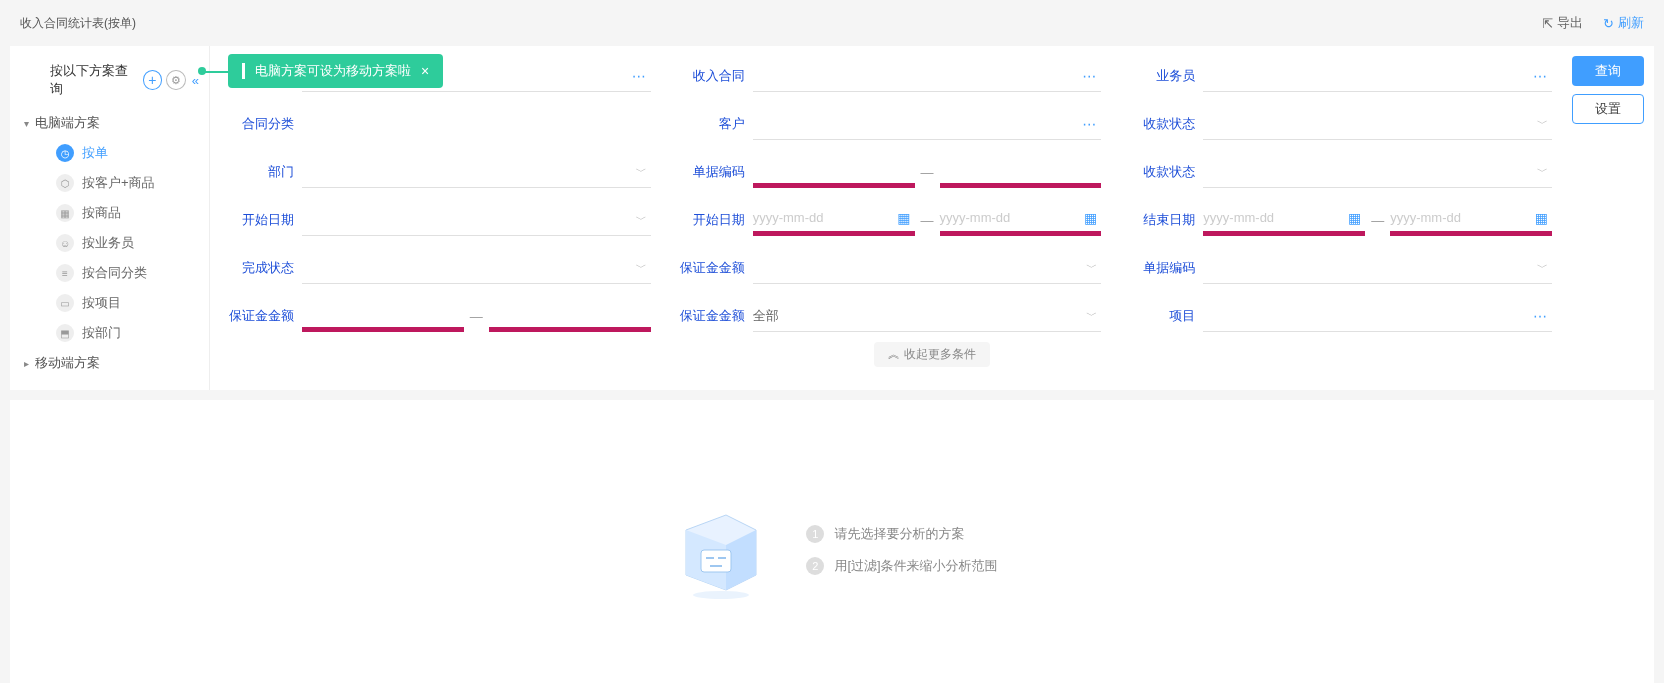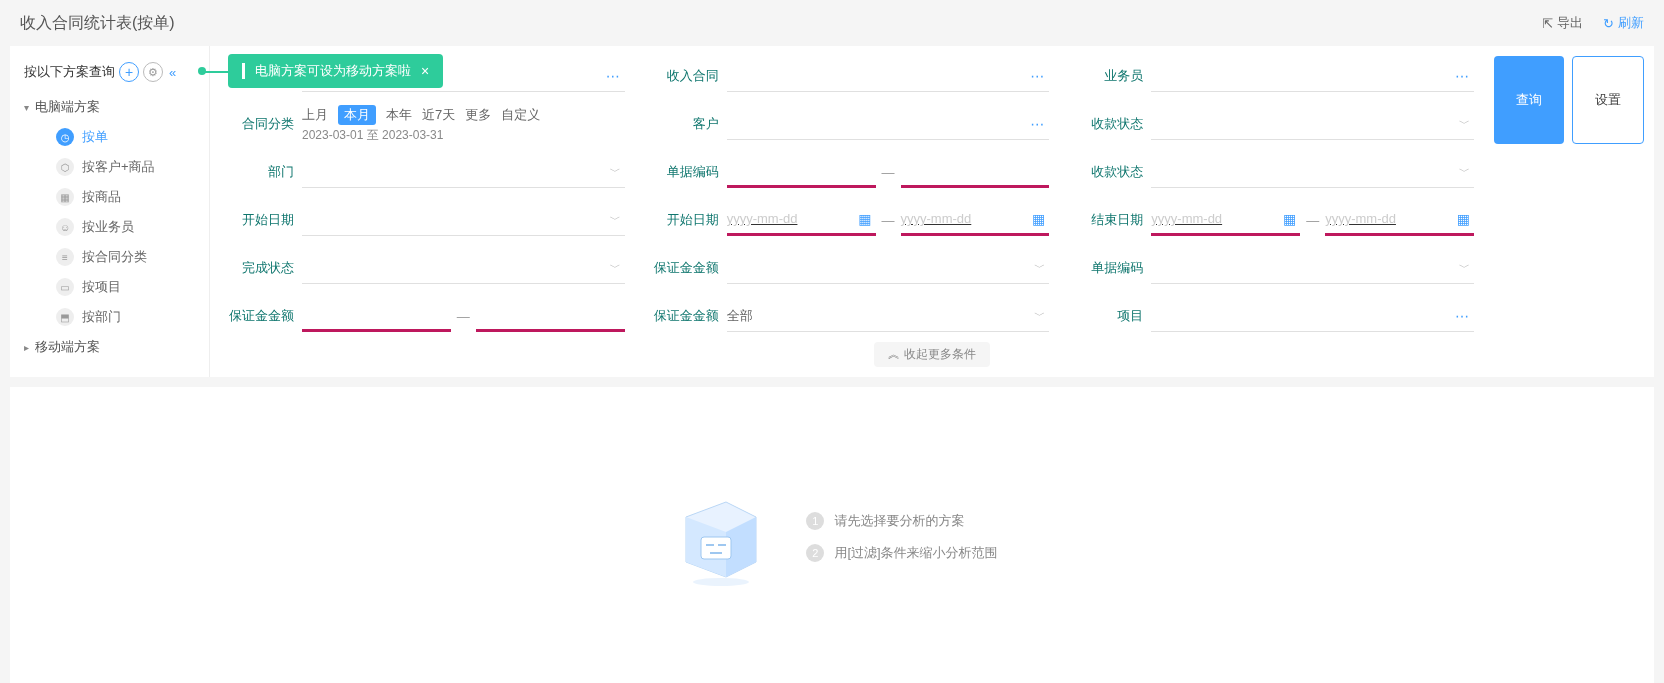--- a/index.html
+++ b/index.html
@@ -1,66 +1,66 @@
 <!DOCTYPE html>
 <html><head>
   <meta charset="utf-8">
   <style>
     * { box-sizing: border-box; margin: 0; padding: 0; }
     body { font-family: "Microsoft YaHei", "PingFang SC", sans-serif; font-size: 13px; color: #333; background: #f5f5f5; }
     
     .header { height: 46px; display: flex; align-items: center; padding: 0 20px; background: #f5f5f5; }
-    .header-title { font-size: 16px; color: #555; }
+    .header-title { font-size: 12px; color: #555; }
     .header-actions { margin-left: auto; display: flex; gap: 20px; }
     .header-action { display: flex; align-items: center; gap: 4px; color: #666; cursor: pointer; font-size: 13px; }
     .header-action.refresh { color: #409eff; }
     
     .main-panel { background: #fff; margin: 0 10px 10px 10px; display: flex; min-height: 320px; }
     
     .sidebar { width: 200px; border-right: 1px solid #eee; padding: 12px 0; position: relative; }
     .sidebar-header { display: flex; align-items: center; padding: 4px 10px 10px 14px; gap: 4px; }
-    .sidebar-title { font-size: 13px; color: #333; font-weight: 500; }
+    .sidebar-title { font-size: 13px; color: #333; font-weight: 500; margin-left: 26px; }
     .icon-circle { width: 20px; height: 20px; border: 1px solid #409eff; border-radius: 50%; display: flex; align-items: center; justify-content: center; color: #409eff; cursor: pointer; font-size: 14px; }
     .icon-gear-circle { width: 20px; height: 20px; border: 1px solid #bbb; border-radius: 50%; display: flex; align-items: center; justify-content: center; color: #999; cursor: pointer; font-size: 11px; }
     .collapse-icon { color: #409eff; cursor: pointer; font-size: 13px; margin-left: 2px;}
     
     .tree-group { padding: 6px 14px; display: flex; align-items: center; gap: 6px; color: #555; cursor: pointer; }
     .tree-caret { font-size: 10px; color: #888; }
     .tree-item { padding: 6px 14px 6px 46px; display: flex; align-items: center; gap: 8px; color: #666; cursor: pointer; }
     .tree-item.active { color: #409eff; }
     .tree-icon { width: 18px; height: 18px; border-radius: 50%; background: #eee; display: flex; align-items: center; justify-content: center; font-size: 10px; color: #999; }
     .tree-item.active .tree-icon { background: #409eff; color: #fff; }
     
     .hint-bubble { position: absolute; left: 218px; top: 8px; background: #2ecc9b; color: #fff; padding: 8px 14px; border-radius: 4px; display: flex; align-items: center; gap: 10px; font-size: 13px; white-space: nowrap; }
     .hint-bubble::before { content:""; position:absolute; left:-25px; top:50%; width:25px; height:2px; background:#2ecc9b; }
     .hint-bubble .bar { width: 3px; height: 16px; background: #fff; display: inline-block; }
     .hint-close { cursor: pointer; font-size: 14px; }
     .hint-dot { position:absolute; left:-30px; top:50%; width:8px; height:8px; border-radius:50%; background:#2ecc9b; transform:translateY(-50%);}
     
     .filters { flex: 1; padding: 10px 10px 4px 10px; position: relative; }
     .filter-grid { display: grid; grid-template-columns: 1fr 1fr 1fr auto; gap: 8px 20px; }
     .filter-cell { display: flex; align-items: center; min-height: 40px; }
-    .filter-label { width: 82px; text-align: right; color: #0f766e; font-size: 13px; padding-right: 8px; flex-shrink: 0; }
+    .filter-label { width: 82px; text-align: right; color: #1d4ed8; font-size: 13px; padding-right: 8px; flex-shrink: 0; }
     .filter-control { flex: 1; border-bottom: 1px solid #e0e0e0; height: 32px; display: flex; align-items: center; position: relative; padding-right: 22px; }
     .filter-control .chevron { position: absolute; right: 4px; color: #bbb; font-size: 11px; }
     .filter-control .dots { position: absolute; right: 4px; color: #409eff; font-size: 14px; letter-spacing: 1px; }
     .filter-value { color: #666; font-size: 13px; }
     
     .date-quick { display: flex; gap: 10px; align-items: center; font-size: 13px; color: #666; flex-wrap: wrap; }
     .date-quick span { cursor: pointer; }
     .date-quick span.active { background: #409eff; color: #fff; padding: 1px 6px; border-radius: 3px; }
     .date-range-text { width: 100%; font-size: 12px; color: #888; margin-top: 2px;}
     
     .range-pair { display: flex; align-items: center; gap: 6px; flex: 1; }
-    .range-input { flex: 1; border-bottom: 3px solid #be185d; height: 32px; display:flex; align-items:center; position:relative;text-decoration:underline;}
+    .range-input { flex: 1; border-bottom: 5px solid #be185d; height: 32px; display:flex; align-items:center; position:relative;}
     .range-dash { color: #999; }
     .placeholder { color: #ccc; font-size: 13px; }
     .cal-icon { position:absolute; right:4px; color:#409eff; font-size:14px;}
     
-    .action-col { display: flex; flex-direction: row; gap: 8px; }
+    .action-col { display: flex; flex-direction: column; gap: 8px; }
     .btn-primary { background: #409eff; color: #fff; border: none; padding: 6px 22px; border-radius: 4px; cursor: pointer; font-size: 13px; }
     .btn-outline { background: #fff; color: #404040; border: 1px solid #409eff; padding: 5px 22px; border-radius: 4px; cursor: pointer; font-size: 13px; }
     
     .collapse-bar { text-align: center; padding: 6px; }
     .collapse-btn { display: inline-flex; align-items: center; gap: 4px; background: #f5f5f5; padding: 4px 14px; border-radius: 4px; color: #888; cursor: pointer; font-size: 12px; }
     
     .empty-area { margin: 10px; background: #fff; min-height: 300px; display: flex; align-items: center; justify-content: center; gap: 30px; }
     .empty-illus { width: 110px; height: 100px; position: relative; }
     .empty-steps { display: flex; flex-direction: column; gap: 14px; }
     .empty-step { display: flex; align-items: center; gap: 10px; color: #888; font-size: 13px;}
@@ -160,31 +160,20 @@
             <span class="dots">⋯</span>
           </div>
       </div>
       <div class="action-col" style="grid-row: span 2;">
         <button class="btn-primary">查询</button>
         <button class="btn-outline">设置</button>
       </div>
 
       <div class="filter-cell">
         <div class="filter-label">合同分类</div>
-        <div style="flex:1;">
-          <div class="date-quick">
-            <span>上月</span>
-            <span class="active">本月</span>
-            <span>本年</span>
-            <span>近7天</span>
-            <span>更多</span>
-            <span>自定义</span>
-          </div>
-          <div class="date-range-text">2023-03-01 至 2023-03-31</div>
-        </div>
       </div>
       <div class="filter-cell">
         <div class="filter-label">客户</div>
         <div class="filter-control">
             <span class="dots">⋯</span>
           </div>
       </div>
       <div class="filter-cell">
         <div class="filter-label">收款状态</div>
         <div class="filter-control">

